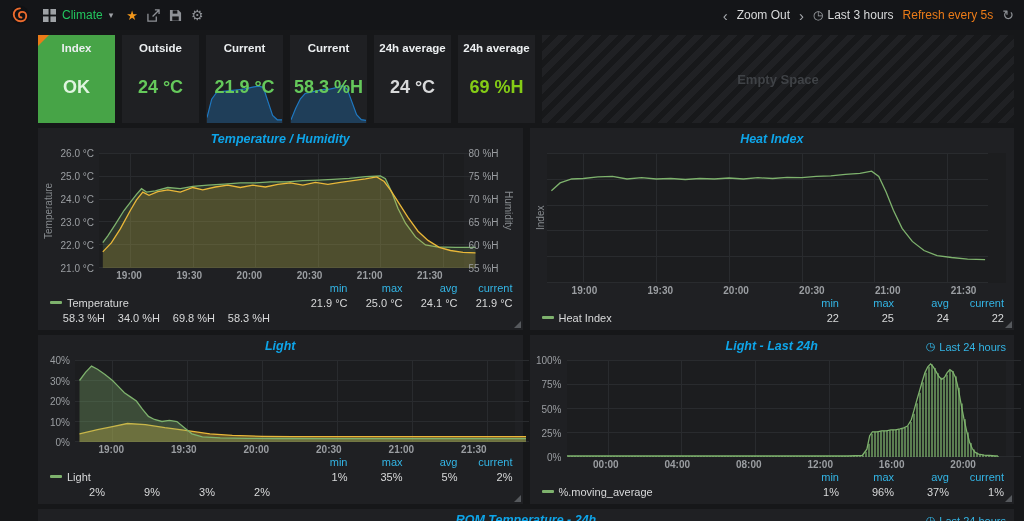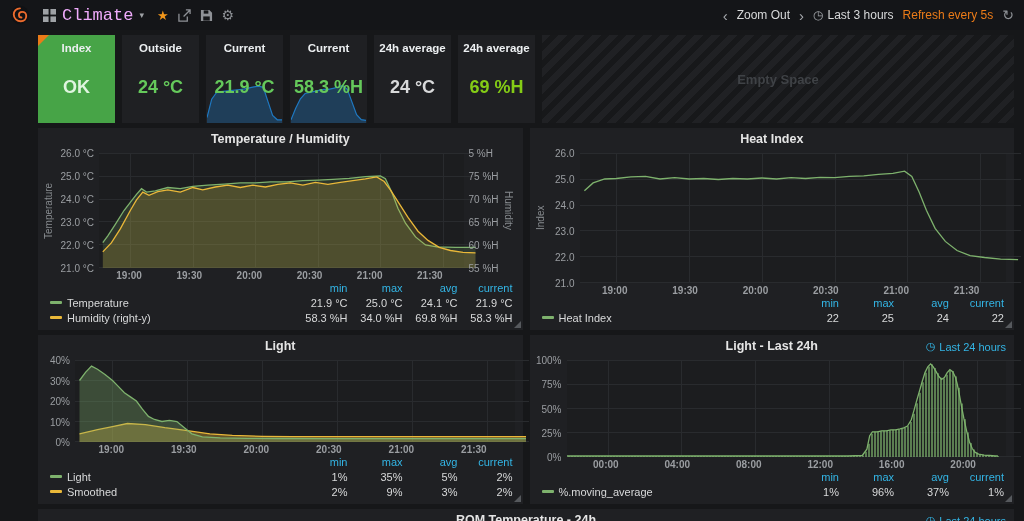--- a/index.html
+++ b/index.html
@@ -4,21 +4,21 @@
 <style>
   *{margin:0;padding:0;box-sizing:border-box;}
   html,body{background:#101112;}
   .page{width:1024px;height:521px;background:#161719;font-family:"Liberation Sans",sans-serif;
         overflow:hidden;position:relative;color:#d8d9da;}
 
   
   nav{height:30px;background:#141518;display:flex;align-items:center;padding:0 10px;gap:9px;}
   .logo{display:flex;align-items:center;cursor:pointer;}
   .dash-picker{display:flex;align-items:center;gap:6px;cursor:pointer;padding:0 4px;}
-  .dash-name{font-size:17px;color:#f0abfc;font-family:Liberation Mono, monospace;}
+  .dash-name{font-size:12px;color:#22c55e;}
   .caret{font-size:9px;color:#9fa2a6;}
   .nav-ic{color:#8e9196;font-size:13px;cursor:pointer;display:flex;align-items:center;}
   .nav-ic.star{color:#f2971b;font-size:13px;}
   .nav-ic.gear{font-size:14px;}
   .nav-ic.refresh{font-size:14px;}
   .nav-right{margin-left:auto;display:flex;align-items:center;gap:9px;}
   .chev{font-size:15px;color:#a6a9ad;cursor:pointer;line-height:1;}
   .zoom-out{font-size:12px;color:#d8d9da;cursor:pointer;}
   .time-picker{display:flex;align-items:center;gap:4px;font-size:12px;color:#d8d9da;cursor:pointer;}
   .clock-glyph{color:#9fa2a6;font-size:12px;}
@@ -41,21 +41,21 @@
   .sparkline{position:absolute;left:1px;right:1px;bottom:0;height:40px;z-index:1;}
   .corner-flag{position:absolute;top:0;left:0;width:0;height:0;border-top:11px solid #eb7b18;border-right:11px solid transparent;z-index:3;}
   .empty-space{flex:1;display:flex;align-items:center;justify-content:center;
     background:repeating-linear-gradient(135deg,#202124 0px,#202124 6px,#17181a 6px,#17181a 12px);}
   .empty-space-label{color:#3f4246;font-weight:bold;font-size:13px;}
 
   
   .row2 .panel,.row3 .panel,.row4 .panel{flex:1;}
   .graph-panel{display:flex;flex-direction:column;padding-bottom:3px;}
   .panel-header{height:22px;display:flex;align-items:center;justify-content:center;position:relative;flex:0 0 22px;}
-  .panel-title{font-size:12.5px;font-weight:bold;color:#e5e5e5;cursor:pointer;}
+  .panel-title{font-size:12.5px;font-weight:bold;color:#0ea5e9;cursor:pointer;font-style:italic;}
   .time-badge{position:absolute;right:8px;top:5px;color:#33b5e5;font-size:11px;display:flex;gap:4px;align-items:center;cursor:pointer;}
   .time-badge .clock-glyph{color:#33b5e5;font-size:11px;}
   .graph-body{flex:1;display:flex;padding:3px 8px 0 4px;min-height:0;}
   .yaxis-label{width:13px;writing-mode:vertical-rl;transform:rotate(180deg);display:flex;align-items:center;justify-content:center;
                font-size:10px;color:#878b8f;padding-top:13px;}
   .yaxis-label.right{transform:none;padding-top:0;padding-bottom:13px;}
   .ytick-col{width:44px;position:relative;font-size:10px;color:#9b9ea2;}
   .ytick-col.narrow{width:33px;}
   .ytick-col.right{width:38px;}
   .ytick{position:absolute;transform:translateY(-50%);white-space:nowrap;}
@@ -206,21 +206,21 @@
             <div class="xtick-row">
                 <span class="xtick" style="left: 8.25083%;">19:00</span>
                 <span class="xtick" style="left: 24.7525%;">19:30</span>
                 <span class="xtick" style="left: 41.2541%;">20:00</span>
                 <span class="xtick" style="left: 57.7558%;">20:30</span>
                 <span class="xtick" style="left: 74.2574%;">21:00</span>
                 <span class="xtick" style="left: 90.7591%;">21:30</span>
               </div>
           </div>
           <div class="ytick-col right">
-              <span class="ytick" style="top: calc(0% + 0px);">5 %H</span>
+              <span class="ytick" style="top: calc(0% + 0px);">80 %H</span>
               <span class="ytick" style="top: calc(20% - 2.6px);">75 %H</span>
               <span class="ytick" style="top: calc(40% - 5.2px);">70 %H</span>
               <span class="ytick" style="top: calc(60% - 7.8px);">65 %H</span>
               <span class="ytick" style="top: calc(80% - 10.4px);">60 %H</span>
               <span class="ytick" style="top: calc(100% - 13px);">55 %H</span>
             </div>
           <div class="yaxis-label right">Humidity</div>
         </div>
         <div class="legend">
             <div class="legend-row legend-head">
@@ -234,47 +234,35 @@
               <div class="legend-label">
                 <span class="legend-swatch" style="background: rgb(126, 178, 109);"></span>
                 <span>Temperature</span>
               </div>
               <div class="legend-cell">21.9 °C</div>
               <div class="legend-cell">25.0 °C</div>
               <div class="legend-cell">24.1 °C</div>
               <div class="legend-cell">21.9 °C</div>
             </div>
             <div class="legend-row">
-              <div class="legend-label">
-                <span class="legend-swatch" style="background: rgb(234, 184, 57);"></span>
-                <span>Humidity (right-y)</span>
-              </div>
               <div class="legend-cell">58.3 %H</div>
               <div class="legend-cell">34.0 %H</div>
               <div class="legend-cell">69.8 %H</div>
               <div class="legend-cell">58.3 %H</div>
             </div>
           </div>
         <div class="resize-handle"></div>
       </div>
 
       <div class="panel graph-panel">
         <div class="panel-header">
           <span class="panel-title">Heat Index</span>
         </div>
         <div class="graph-body">
           <div class="yaxis-label">Index</div>
-          <div class="ytick-col left narrow">
-              <span class="ytick" style="top: calc(0% + 0px);">26.0</span>
-              <span class="ytick" style="top: calc(20% - 2.6px);">25.0</span>
-              <span class="ytick" style="top: calc(40% - 5.2px);">24.0</span>
-              <span class="ytick" style="top: calc(60% - 7.8px);">23.0</span>
-              <span class="ytick" style="top: calc(80% - 10.4px);">22.0</span>
-              <span class="ytick" style="top: calc(100% - 13px);">21.0</span>
-            </div>
           <div class="plot-col">
             <div class="plot">
                 <svg width="441" height="130">
                   <line x1="0" y1="0.5" x2="441" y2="0.5" stroke="#292b2e" stroke-width="1"></line>
                   <line x1="0" y1="26.5" x2="441" y2="26.5" stroke="#292b2e" stroke-width="1"></line>
                   <line x1="0" y1="52.5" x2="441" y2="52.5" stroke="#292b2e" stroke-width="1"></line>
                   <line x1="0" y1="77.5" x2="441" y2="77.5" stroke="#292b2e" stroke-width="1"></line>
                   <line x1="0" y1="103.5" x2="441" y2="103.5" stroke="#292b2e" stroke-width="1"></line>
                   <line x1="0" y1="129.5" x2="441" y2="129.5" stroke="#292b2e" stroke-width="1"></line>
                   <line x1="36.5" y1="0" x2="36.5" y2="130" stroke="#292b2e" stroke-width="1"></line>
@@ -375,24 +363,20 @@
               <div class="legend-label">
                 <span class="legend-swatch" style="background: rgb(126, 178, 109);"></span>
                 <span>Light</span>
               </div>
               <div class="legend-cell">1%</div>
               <div class="legend-cell">35%</div>
               <div class="legend-cell">5%</div>
               <div class="legend-cell">2%</div>
             </div>
             <div class="legend-row">
-              <div class="legend-label">
-                <span class="legend-swatch" style="background: rgb(234, 184, 57);"></span>
-                <span>Smoothed</span>
-              </div>
               <div class="legend-cell">2%</div>
               <div class="legend-cell">9%</div>
               <div class="legend-cell">3%</div>
               <div class="legend-cell">2%</div>
             </div>
           </div>
         <div class="resize-handle"></div>
       </div>
 
       <div class="panel graph-panel">

